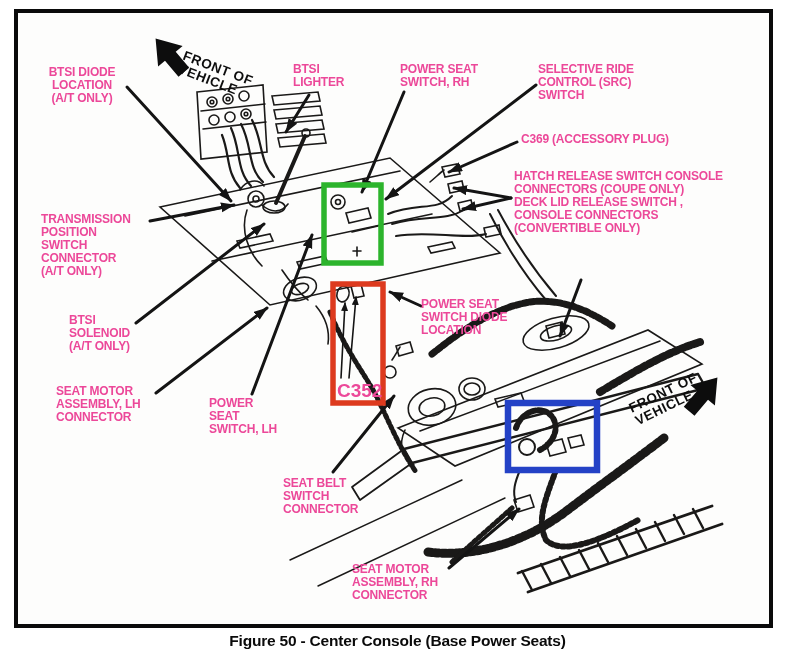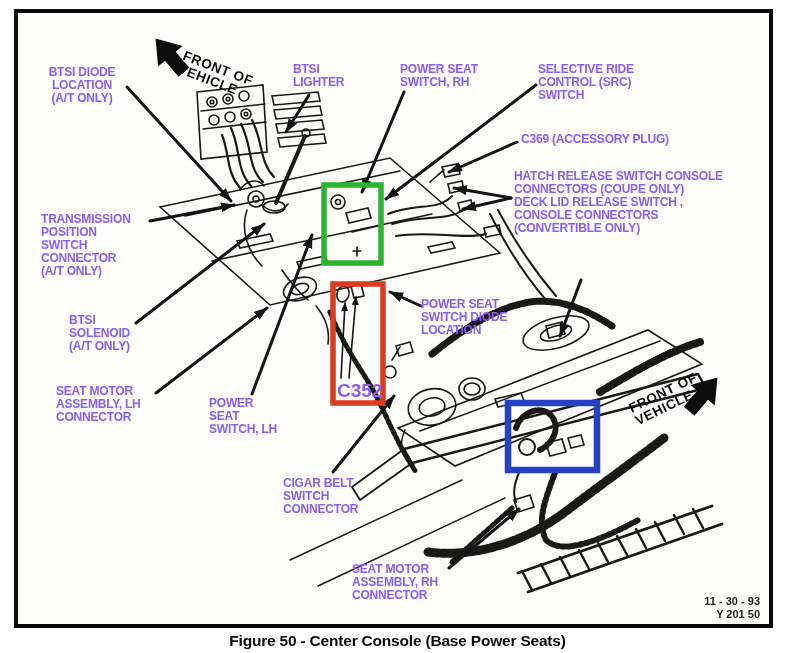--- a/index.html
+++ b/index.html
@@ -3,21 +3,21 @@
 <meta charset="utf-8">
 <style>
   html,body{margin:0;padding:0;background:#ffffff;}
   body{width:795px;height:653px;position:relative;overflow:hidden;
        font-family:"Liberation Sans","DejaVu Sans",sans-serif;}
   .stage{position:absolute;left:0;top:0;width:795px;height:653px;}
   .frame{position:absolute;left:14px;top:9px;width:759px;height:619px;
          box-sizing:border-box;border:4px solid #0a0a0a;background:#fdfdfc;}
   svg.art{position:absolute;left:0;top:0;width:795px;height:653px;}
   .lbl{position:absolute;font-weight:bold;font-size:12px;line-height:13px;
-       letter-spacing:-0.2px;color:#8b5cf6;white-space:pre-line;}
+       letter-spacing:-0.2px;color:#ec4899;white-space:pre-line;}
   .lbl.center{text-align:center;}
   .lbl.c352{font-size:19px;letter-spacing:0;}
   .fov{position:absolute;font-weight:bold;font-size:13.5px;line-height:14px;
        letter-spacing:0.6px;color:#0d0d0d;white-space:pre-line;transform-origin:left top;}
   .datecode{position:absolute;left:660px;top:595px;width:100px;text-align:right;
        font-weight:bold;font-size:11px;line-height:13px;color:#222;}
   .caption{position:absolute;left:0;top:632px;width:795px;text-align:center;
        font-weight:bold;font-size:15.5px;color:#0a0a0a;letter-spacing:-0.2px;}
 </style>
 </head>
@@ -171,26 +171,22 @@
   <div class="lbl" style="left:421px;top:298px;">POWER SEAT
 SWITCH DIODE
 LOCATION</div>
   <div class="lbl" style="left:56px;top:385px;">SEAT MOTOR
 ASSEMBLY, LH
 CONNECTOR</div>
   <div class="lbl" style="left:209px;top:397px;">POWER
 SEAT
 SWITCH, LH</div>
   <div class="lbl c352" style="left:337px;top:384px;">C352</div>
-  <div class="lbl" style="left:283px;top:477px;">CIGAR BELT
+  <div class="lbl" style="left:283px;top:477px;">SEAT BELT
 SWITCH
 CONNECTOR</div>
   <div class="lbl" style="left:352px;top:563px;">SEAT MOTOR
 ASSEMBLY, RH
 CONNECTOR</div>
 
-  <div class="datecode">
-    <div>11 - 30 - 93</div>
-    <div>Y 201 50</div>
-  </div>
 
   <div class="caption">Figure 50 - Center Console (Base Power Seats)</div>
 </div>
 
 </body></html>

